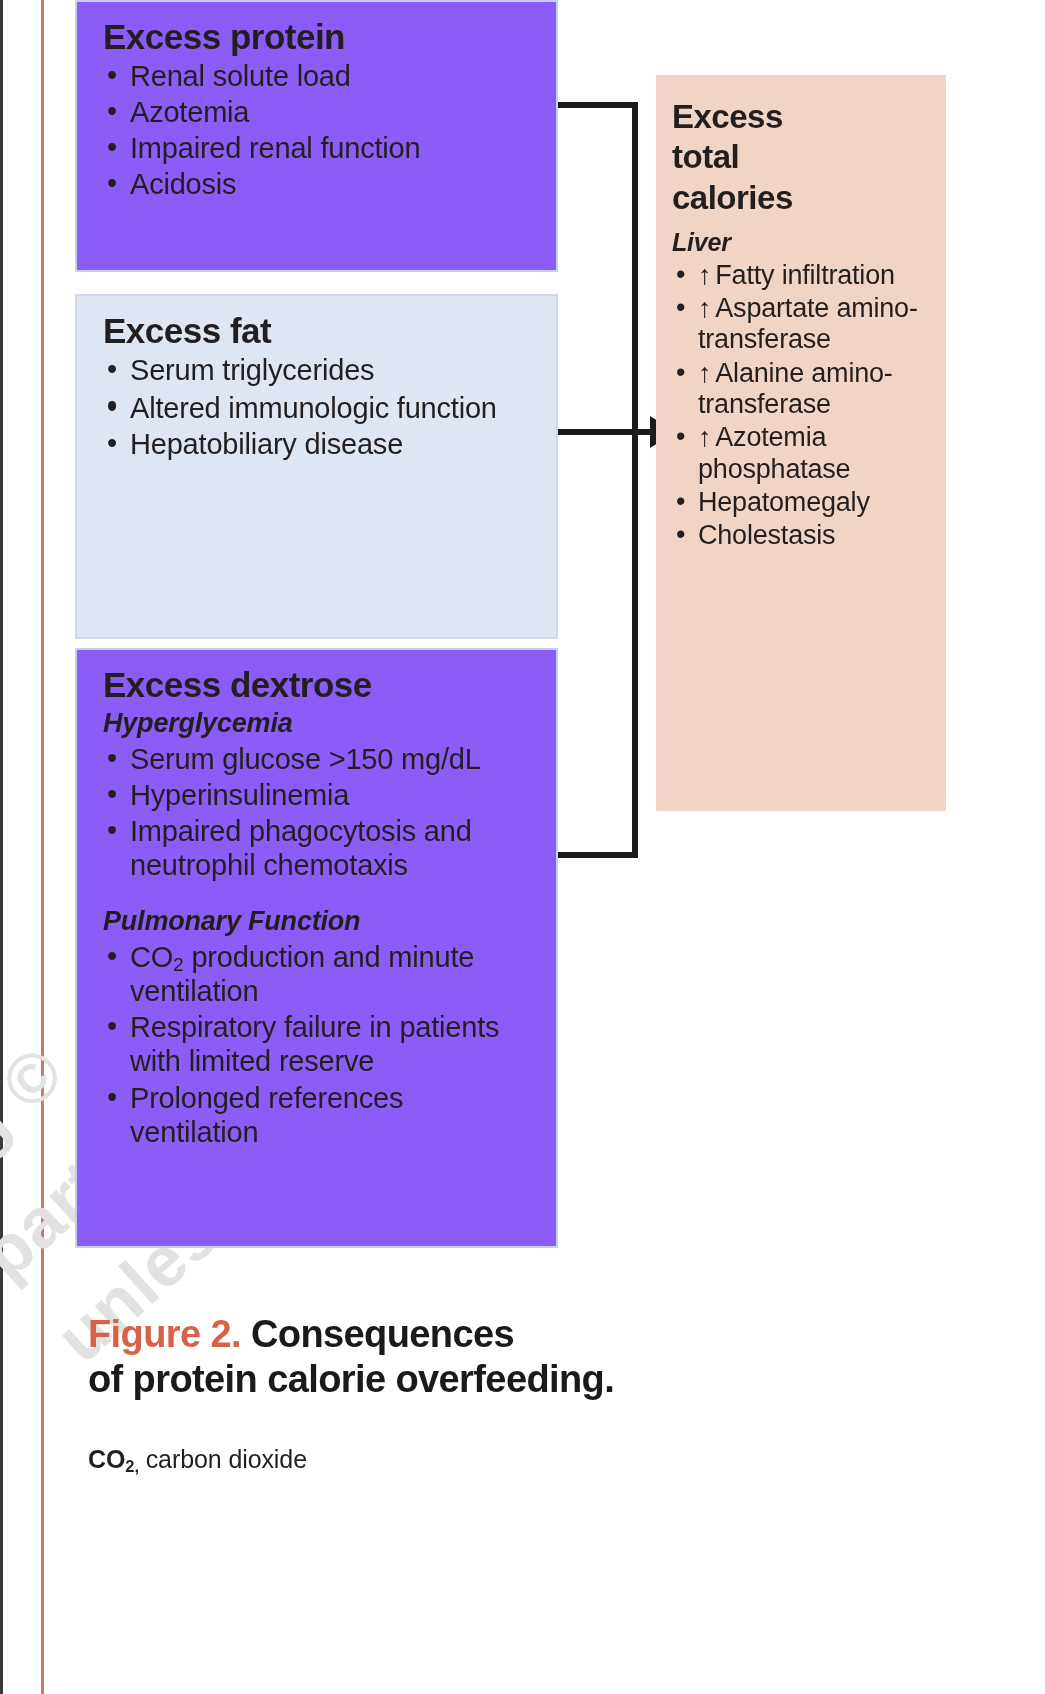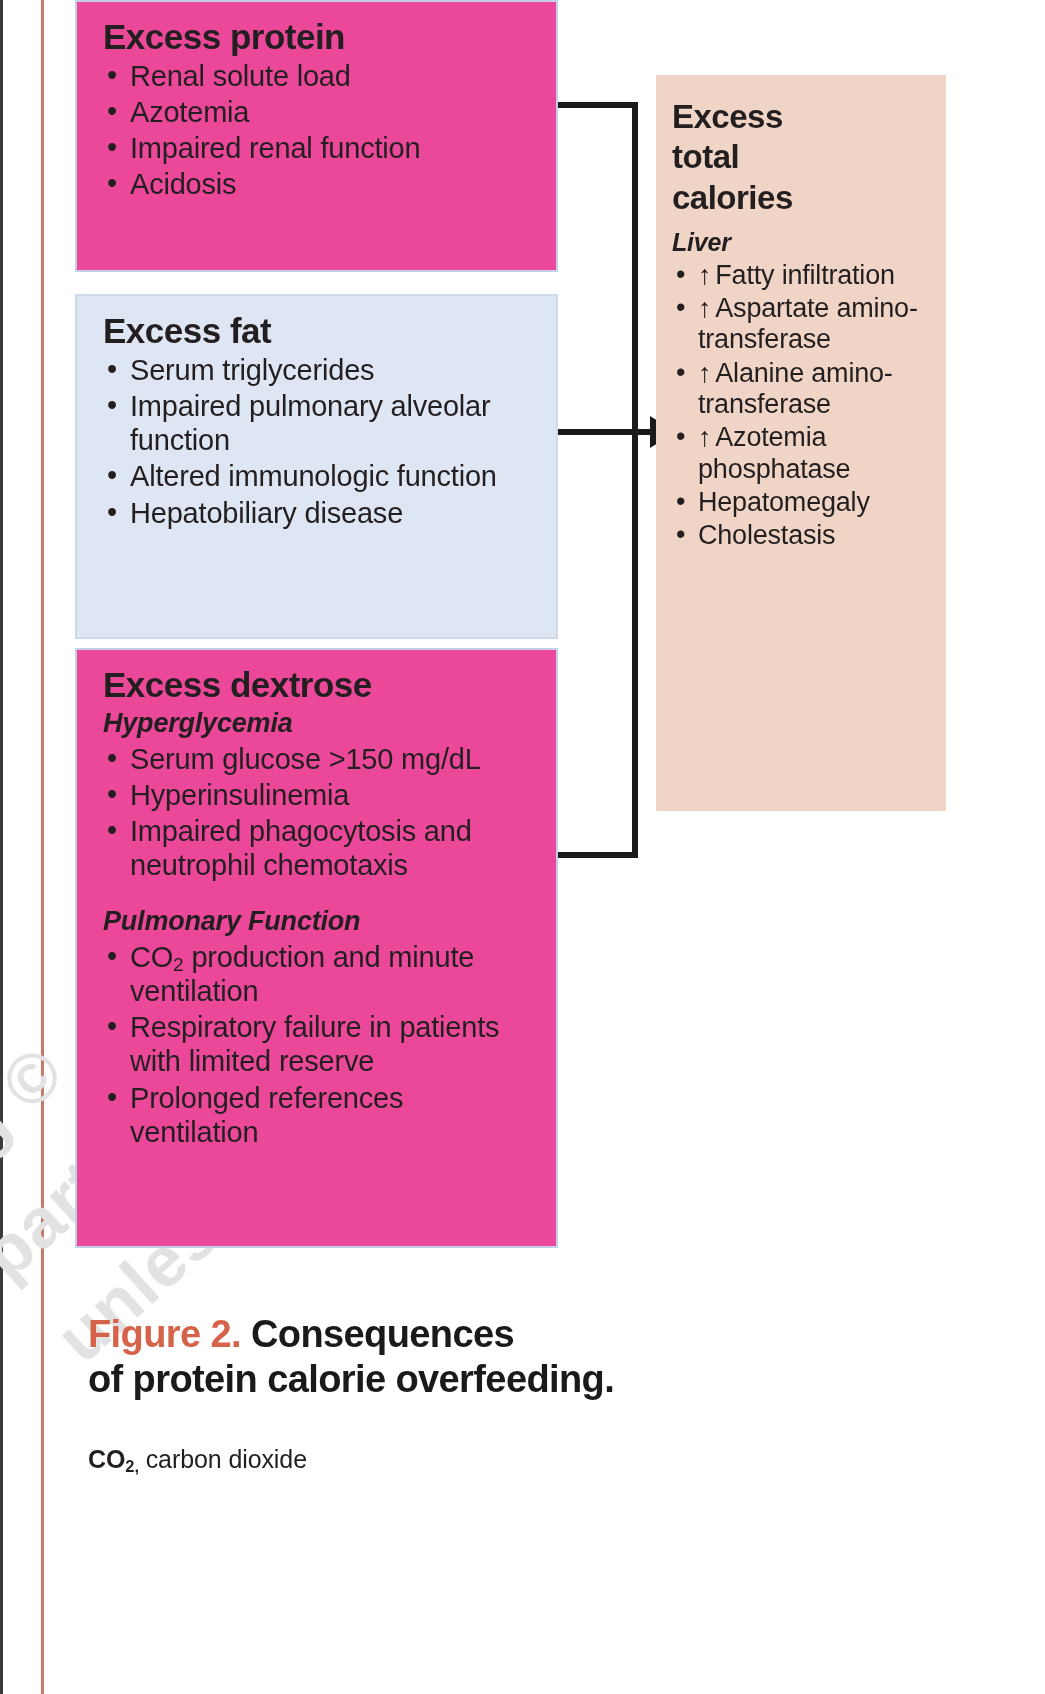--- a/index.html
+++ b/index.html
@@ -42,21 +42,21 @@
     position:absolute;
     left:0;top:0;width:1045px;height:1694px;
   }
 
   
   .box{
     position:absolute;
     box-sizing:border-box;
     padding:16px 18px 18px 26px;
   }
-  .box-blue-a{background:#ec4899;border:2px solid #c2cfe6;}
+  .box-blue-a{background:#8b5cf6;border:2px solid #c2cfe6;}
   .box-blue-b{background:#dfe6f3;border:2px solid #cfd9ea;}
   .box-pink{background:#f0d5c6;}
 
   #box-protein{left:75px;top:0px;width:483px;height:272px;}
   #box-fat{left:75px;top:294px;width:483px;height:345px;}
   #box-dextrose{left:75px;top:648px;width:483px;height:600px;}
   #box-calories{left:656px;top:75px;width:290px;height:736px;padding:22px 14px 18px 16px;}
 
   .box h2{
     margin:0 0 2px 0;
@@ -159,21 +159,21 @@
       <li><span class="bullet">•</span><span>Azotemia</span></li>
       <li><span class="bullet">•</span><span>Impaired renal function</span></li>
       <li><span class="bullet">•</span><span>Acidosis</span></li>
     </ul>
   </div>
 
   <div class="box box-blue-b" id="box-fat">
     <h2>Excess fat</h2>
     <ul class="items">
       <li><span class="bullet">•</span><span>Serum triglycerides</span></li>
-      <li><span class="bullet">•</span><span>Impaired pulmonary alveolar function</span></li>
+      <li><span class="bullet">•</span></li>
       <li><span class="bullet">•</span><span>Altered immunologic function</span></li>
       <li><span class="bullet">•</span><span>Hepatobiliary disease</span></li>
     </ul>
   </div>
 
   <div class="box box-blue-a" id="box-dextrose">
     <h2>Excess dextrose</h2>
     <div class="subhead">Hyperglycemia</div>
     <ul class="items">
       <li><span class="bullet">•</span><span>Serum glucose &gt;150 mg/dL</span></li>

